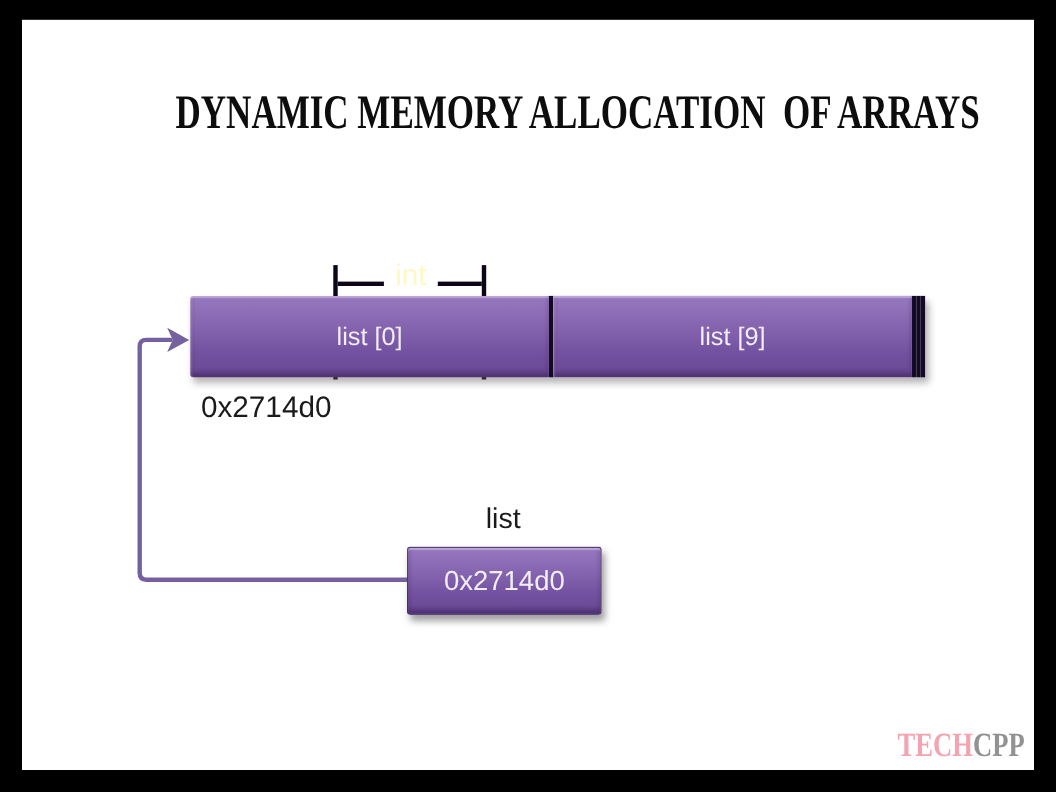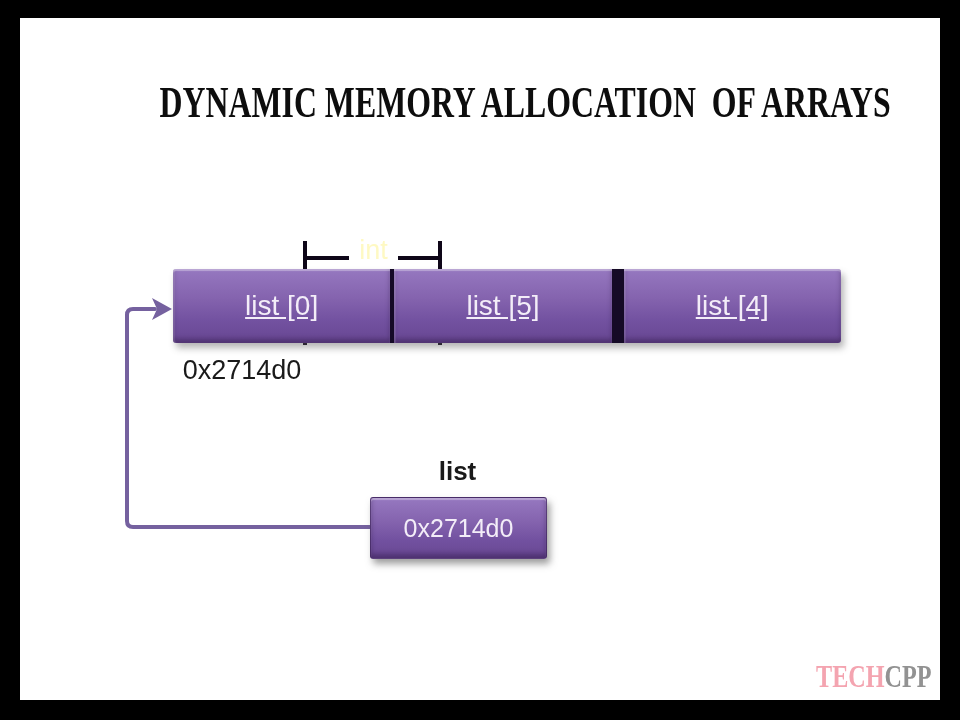--- a/index.html
+++ b/index.html
@@ -40,22 +40,21 @@
     display: flex;
     border-radius: 3px;
     box-shadow: 3px 5px 7px rgba(90,90,90,0.45);
   }
   .cell {
     flex: 1 1 0;
     display: flex; align-items: center; justify-content: center;
     background: linear-gradient(180deg, #9678c0 0%, #8463ae 40%, #7251a0 70%, #684792 100%);
     box-shadow: inset 0 2px 1px rgba(255,255,255,0.35), inset 2px 0 1px rgba(255,255,255,0.12), inset 0 -4px 5px rgba(30,10,50,0.35);
     color: #f3edf8;
-    font-size: 28px;
-    text-decoration: underline;
+    font-size: 23px;
   }
   .cell:first-child { border-radius: 3px 0 0 3px; }
   .cell:last-child  { border-radius: 0 3px 3px 0; }
   .divider { flex: 0 0 4px; background: #150a26; }
 
   
   .bracket-v {
     position: absolute; width: 4px; background: #0e0618;
     top: 241px; height: 104px;
   }
@@ -71,21 +70,21 @@
     text-align: center; font-size: 27px; color: #fef9c3;
   }
 
   
   .addr-top {
     position: absolute; left: 168px; top: 355px; width: 148px;
     text-align: center; font-size: 27px; color: #1a1a1a;
   }
   .ptr-name {
     position: absolute; left: 370px; top: 456px; width: 175px;
-    text-align: center; font-size: 26px; color: #1a1a1a; font-weight: bold;
+    text-align: center; font-size: 26px; color: #1a1a1a;
   }
   .ptr-box {
     position: absolute; left: 370px; top: 497px; width: 175px; height: 60px;
     display: flex; align-items: center; justify-content: center;
     background: linear-gradient(180deg, #9678c0 0%, #8463ae 40%, #7251a0 70%, #684792 100%);
     box-shadow: inset 0 2px 1px rgba(255,255,255,0.35), inset 0 -4px 5px rgba(30,10,50,0.35), 3px 5px 7px rgba(80,80,80,0.55);
     border: 1px solid rgba(45,22,70,0.55);
     border-radius: 3px;
     color: #f3edf8; font-size: 25px;
   }
@@ -118,25 +117,24 @@
 
   <div class="bracket-v left"></div>
   <div class="bracket-v right"></div>
   <div class="tick left"></div>
   <div class="tick right"></div>
   <div class="int-label">int</div>
 
   <div class="array">
     <div class="cell">list [0]</div>
     <div class="divider"></div>
-    <div class="cell">list [5]</div>
+    <div class="cell">list [9]</div>
     <div class="divider"></div>
     <div class="divider"></div>
     <div class="divider"></div>
-    <div class="cell">list [4]</div>
   </div>
 
   <div class="addr-top">0x2714d0</div>
 
   <svg class="connector" width="960" height="720" viewBox="0 0 960 720">
     <path d="M 370 527 L 133 527 Q 127 527 127 521 L 127 315 Q 127 309 133 309 L 155 309" fill="none" stroke="#75619f" stroke-width="4" stroke-linecap="round" stroke-linejoin="round"></path>
     <path d="M 172 309 L 152 298 L 157 309 L 152 320 Z" fill="#75619f"></path>
   </svg>
 
   <div class="ptr-name">list</div>

